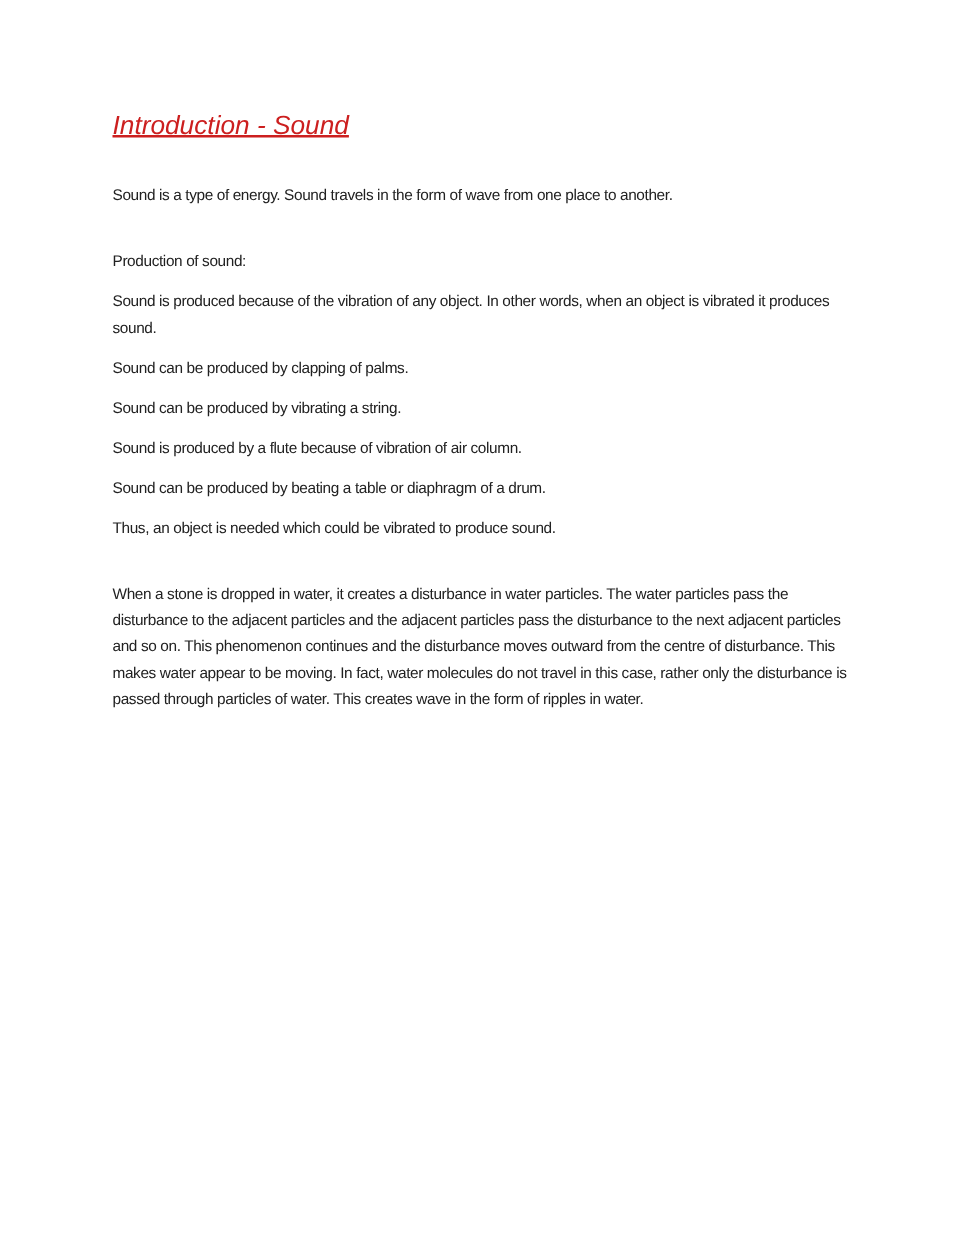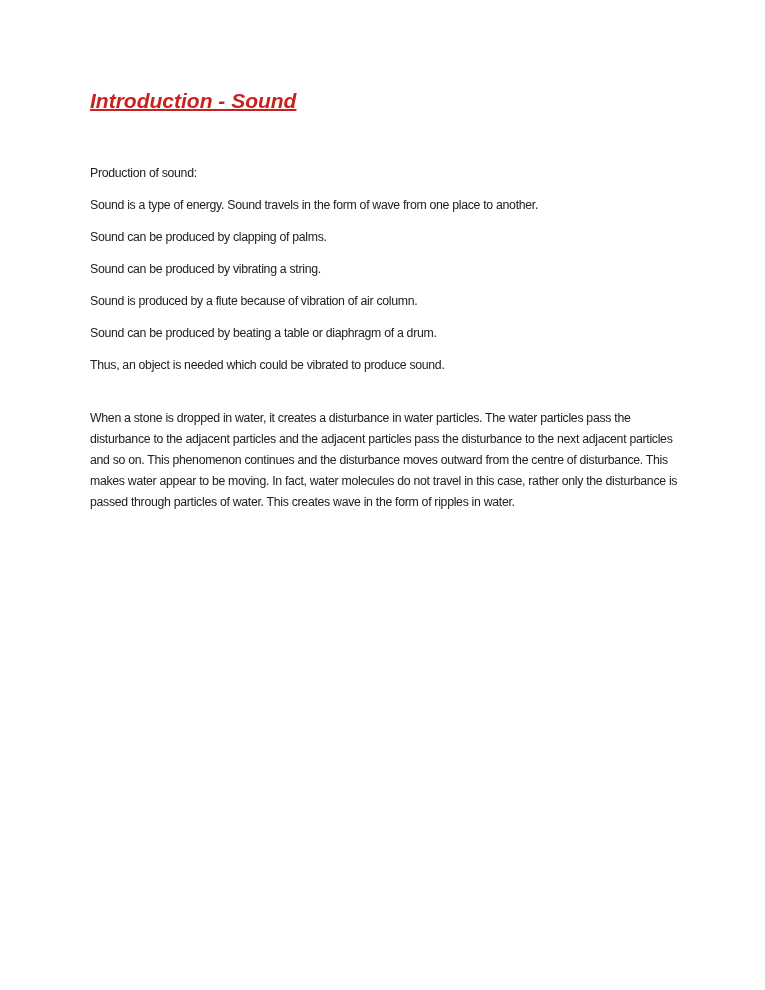--- a/index.html
+++ b/index.html
@@ -17,49 +17,50 @@
   .page {
     box-sizing: border-box;
     width: 765px;
     height: 990px;
     padding: 88px 87px 0 90px;
     background: var(--page-bg, #ffffff);
   }
   .doc-title {
     font-size: 21px;
     line-height: 25px;
-    font-weight: bold;
+    font-weight: normal;
     font-style: italic;
     color: var(--title-color, #cc1f1f);
     text-decoration: underline;
     text-decoration-thickness: 2px;
-    margin: 0 0 50px 0;
+    margin: 0 0 33px 0;
     letter-spacing: 0;
   }
   .para {
     margin: 0 0 11px 0;
     font-size: 12.3px;
     line-height: 21px;
     letter-spacing: -0.3px;
     max-width: 588px;
   }
   .para.space-before {
     margin-top: 32px;
   }
 </style>
 </head>
 <body>
 
 <div class="page">
   <h1 class="doc-title">Introduction - Sound</h1>
 
+  <p class="para">Sound is a type of energy. Sound travels in the form of wave from one place to another.</p>
+
   <p class="para space-before">Production of sound:</p>
 
-  <p class="para">Sound is a type of energy. Sound travels in the form of wave from one place to another.</p>
-
+  <p class="para">Sound is produced because of the vibration of any object. In other words, when an object is vibrated it produces sound.</p>
 
 
   <p class="para">Sound can be produced by clapping of palms.</p>
 
   <p class="para">Sound can be produced by vibrating a string.</p>
 
   <p class="para">Sound is produced by a flute because of vibration of air column.</p>
 
   <p class="para">Sound can be produced by beating a table or diaphragm of a drum.</p>
 

